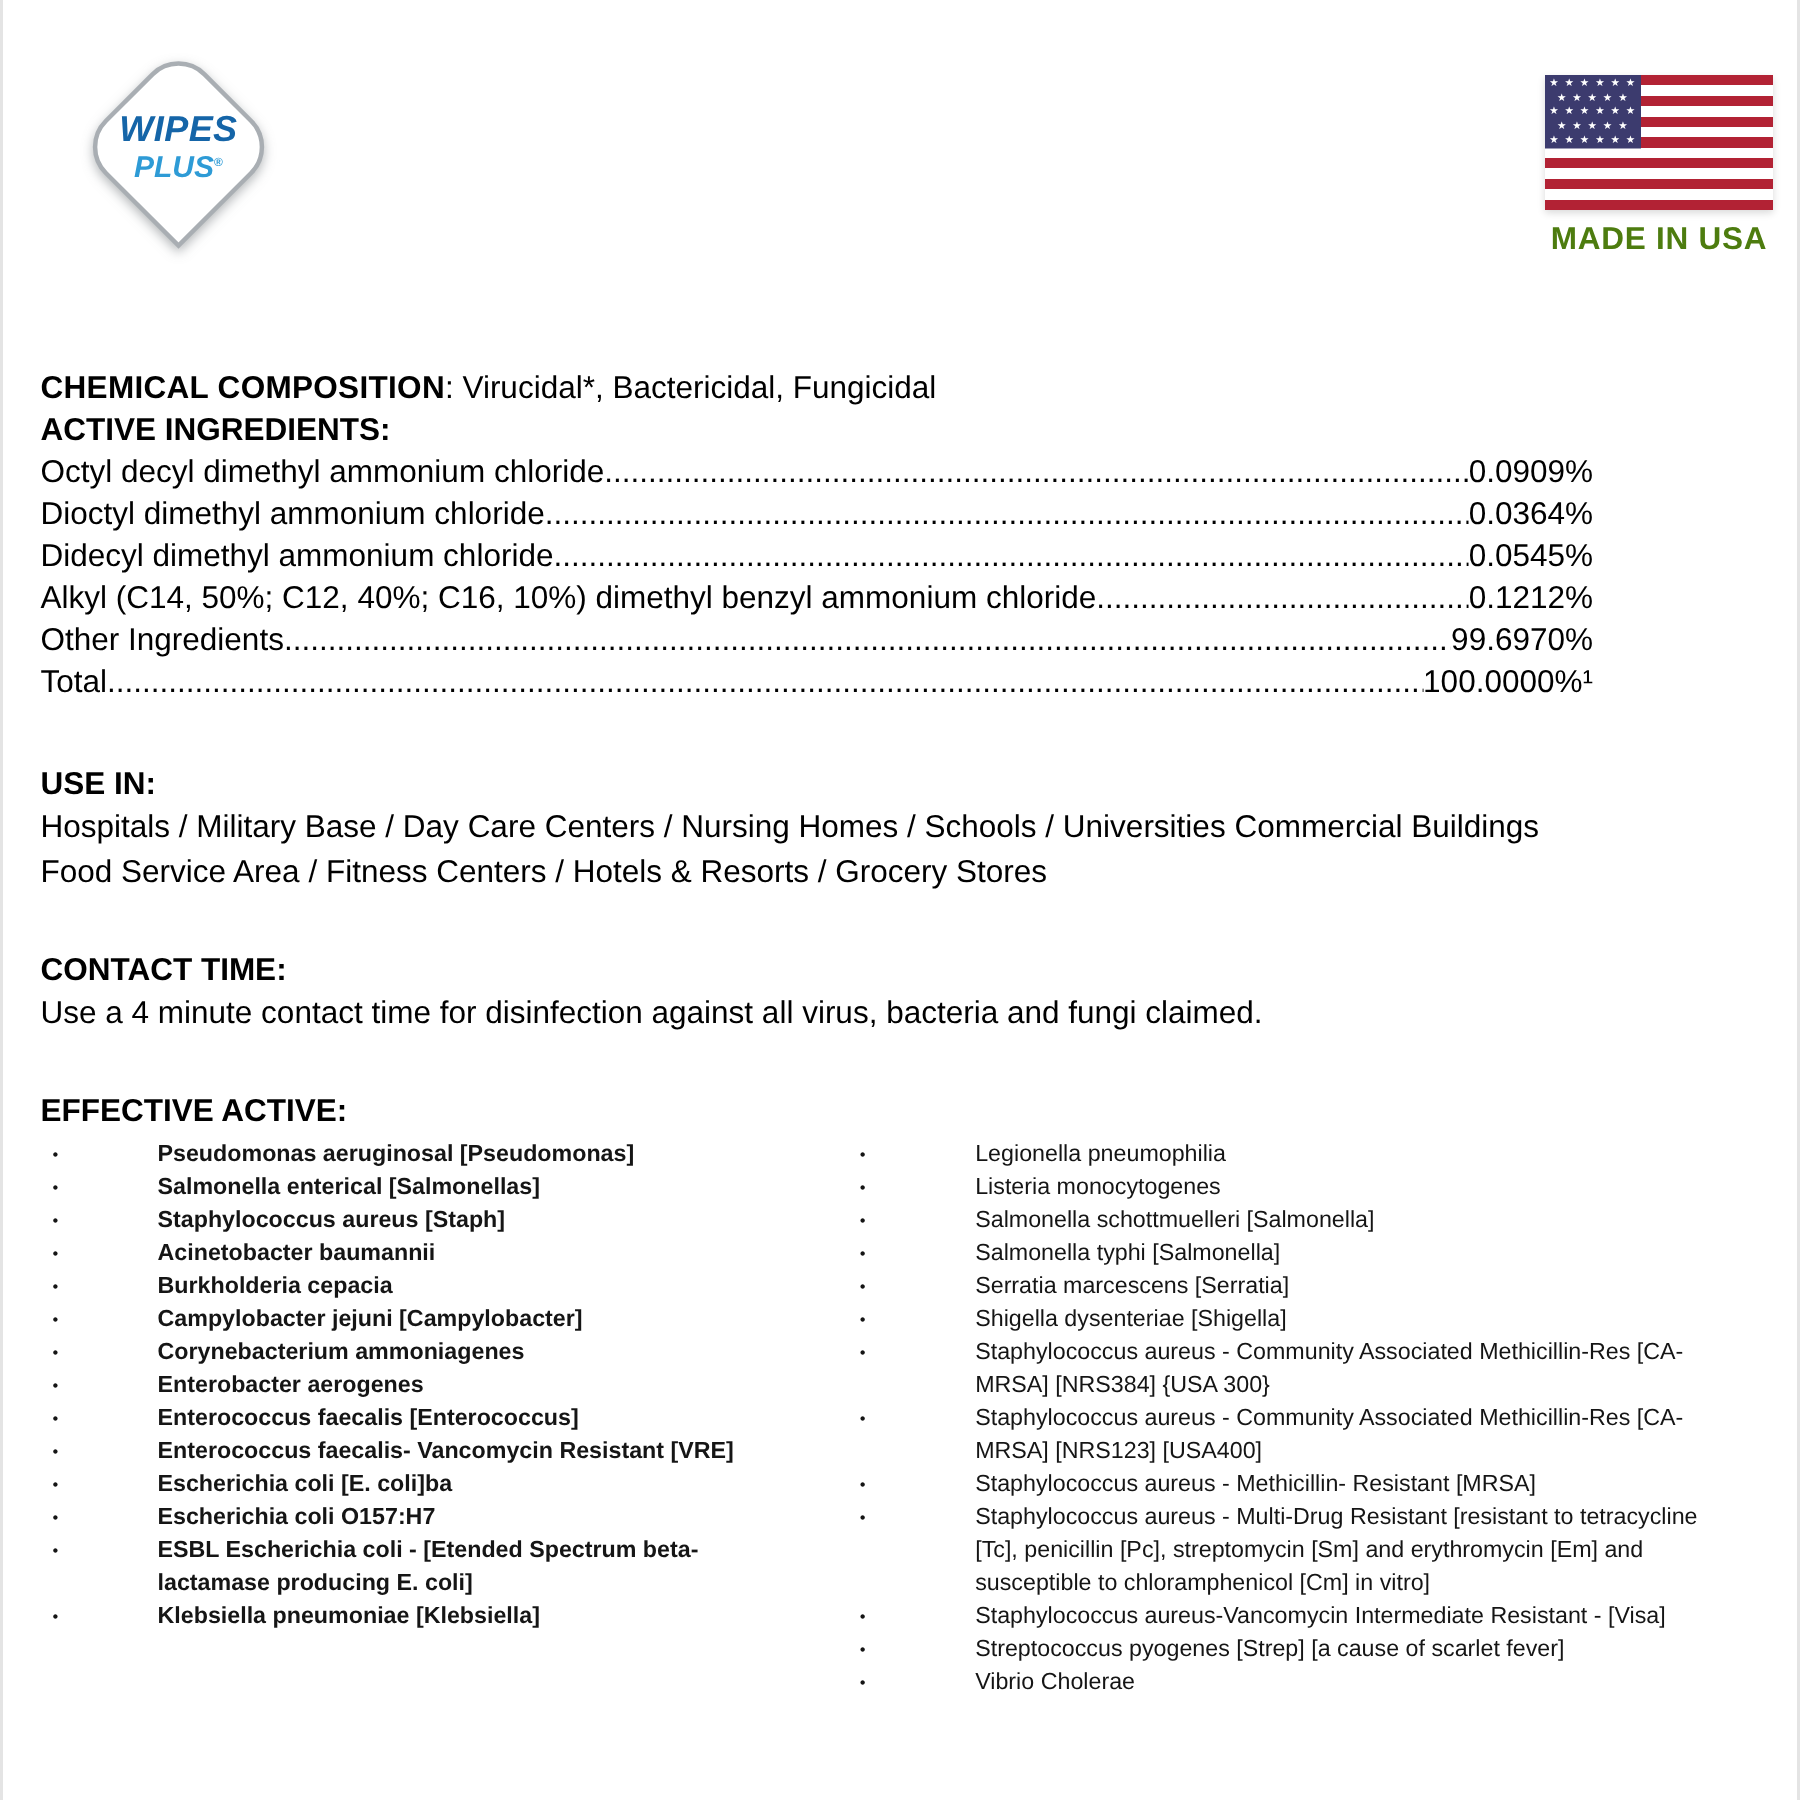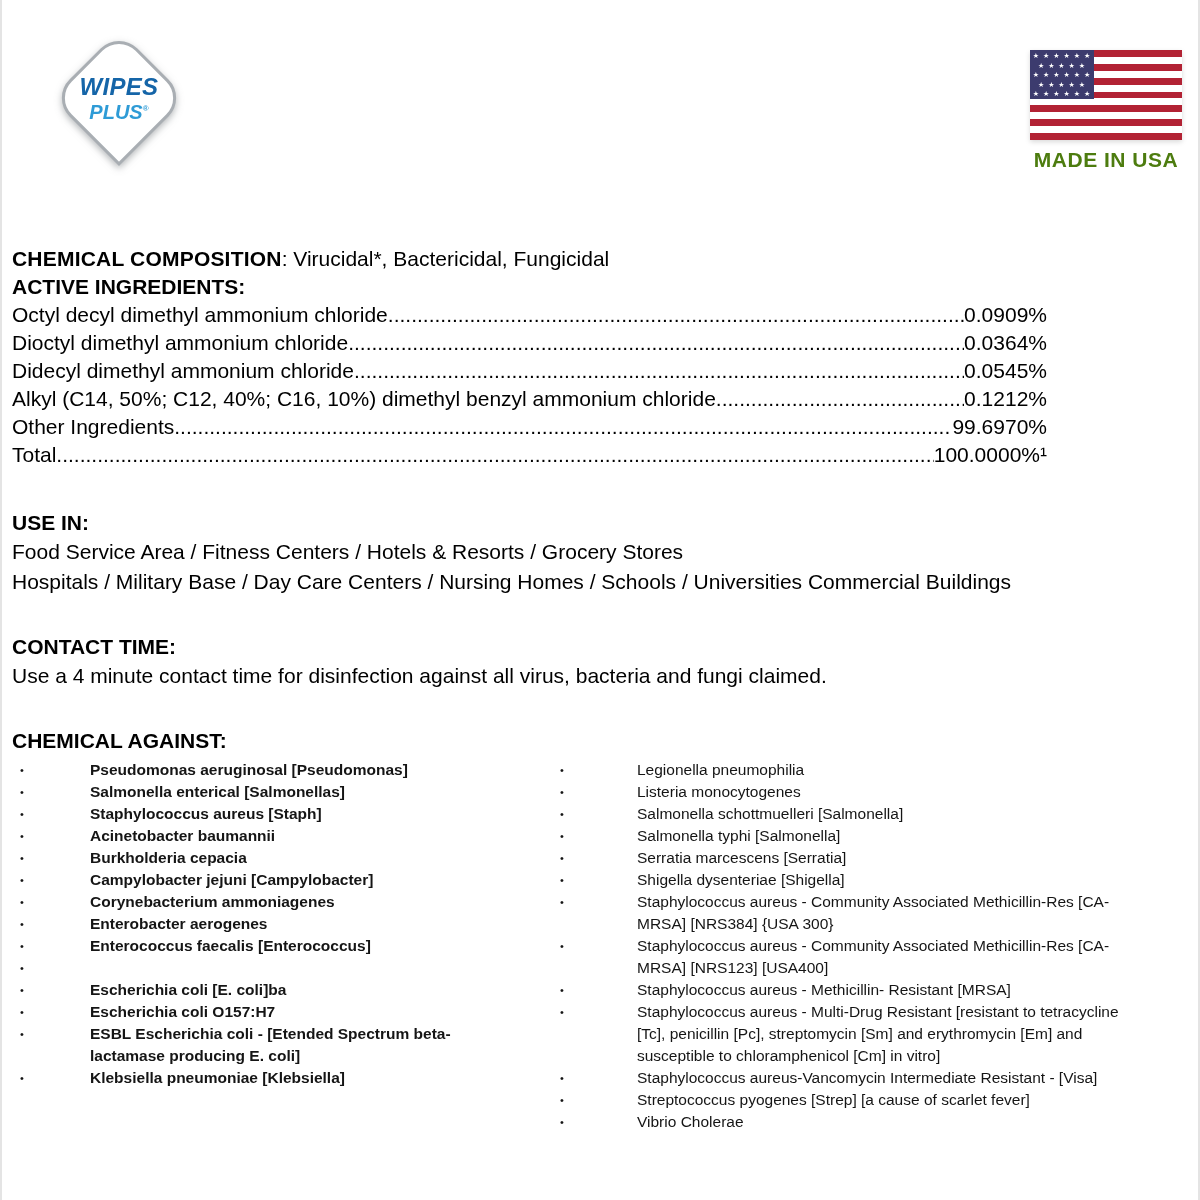--- a/index.html
+++ b/index.html
@@ -39,21 +39,21 @@
   }
   .canton {
     position:absolute; left:0; top:0; width:64px; height:48.5px;
     background:#3c3b6e; color:#fff; overflow:hidden;
     font-size:7px; line-height:9.6px; letter-spacing:1px;
     white-space:pre-line; text-align:center; padding-top:1px;
   }
   .usa-label { font-weight:bold; font-size:21px; letter-spacing:.5px; color:#4d7c0f; }
 
   
-  .content { padding:0 20px 0 10px; font-size:21px; }
+  .content { padding:0 20px 0 25px; font-size:21px; }
 
   .cc-line { line-height:28px; }
   .cc-line b { letter-spacing:.2px; }
   .section-heading { font-weight:bold; line-height:28px; }
 
   .ing-list { width:1035px; }
   .ing-row { display:flex; align-items:baseline; line-height:28px; }
   .ing-name { white-space:nowrap; flex:0 0 auto; }
   .leader { flex:1 1 auto; overflow:hidden; white-space:nowrap; }
   .leader::before { content:"..................................................................................................................................................................................................................."; }
@@ -145,31 +145,31 @@
 
         <div class="ing-row">
           <span class="ing-name">Total</span>
           <span class="leader"></span>
           <span class="ing-value">100.0000%¹</span>
         </div>
       </div>
 
     <div class="section-use">
       <div class="section-heading">USE IN:</div>
+      <div class="body-line">Hospitals / Military Base / Day Care Centers / Nursing Homes / Schools / Universities Commercial Buildings</div>
       <div class="body-line">Food Service Area / Fitness Centers / Hotels &amp; Resorts / Grocery Stores</div>
-      <div class="body-line">Hospitals / Military Base / Day Care Centers / Nursing Homes / Schools / Universities Commercial Buildings</div>
     </div>
 
     <div class="section-contact">
       <div class="section-heading">CONTACT TIME:</div>
       <div class="body-line">Use a 4 minute contact time for disinfection against all virus, bacteria and fungi claimed.</div>
     </div>
 
     <div class="section-effect">
-      <div class="section-heading">CHEMICAL AGAINST:</div>
+      <div class="section-heading">EFFECTIVE ACTIVE:</div>
 
       <div class="bact-columns">
 
         <div class="bact-col-left">
 
             <div class="bact-item">
               <span class="bullet">•</span>
               <span class="bact-text">Pseudomonas aeruginosal [Pseudomonas]</span>
             </div>
 
@@ -208,20 +208,21 @@
               <span class="bact-text">Enterobacter aerogenes</span>
             </div>
 
             <div class="bact-item">
               <span class="bullet">•</span>
               <span class="bact-text">Enterococcus faecalis [Enterococcus]</span>
             </div>
 
             <div class="bact-item">
               <span class="bullet">•</span>
+              <span class="bact-text">Enterococcus faecalis- Vancomycin Resistant [VRE]</span>
             </div>
 
             <div class="bact-item">
               <span class="bullet">•</span>
               <span class="bact-text">Escherichia coli [E. coli]ba</span>
             </div>
 
             <div class="bact-item">
               <span class="bullet">•</span>
               <span class="bact-text">Escherichia coli O157:H7</span>

